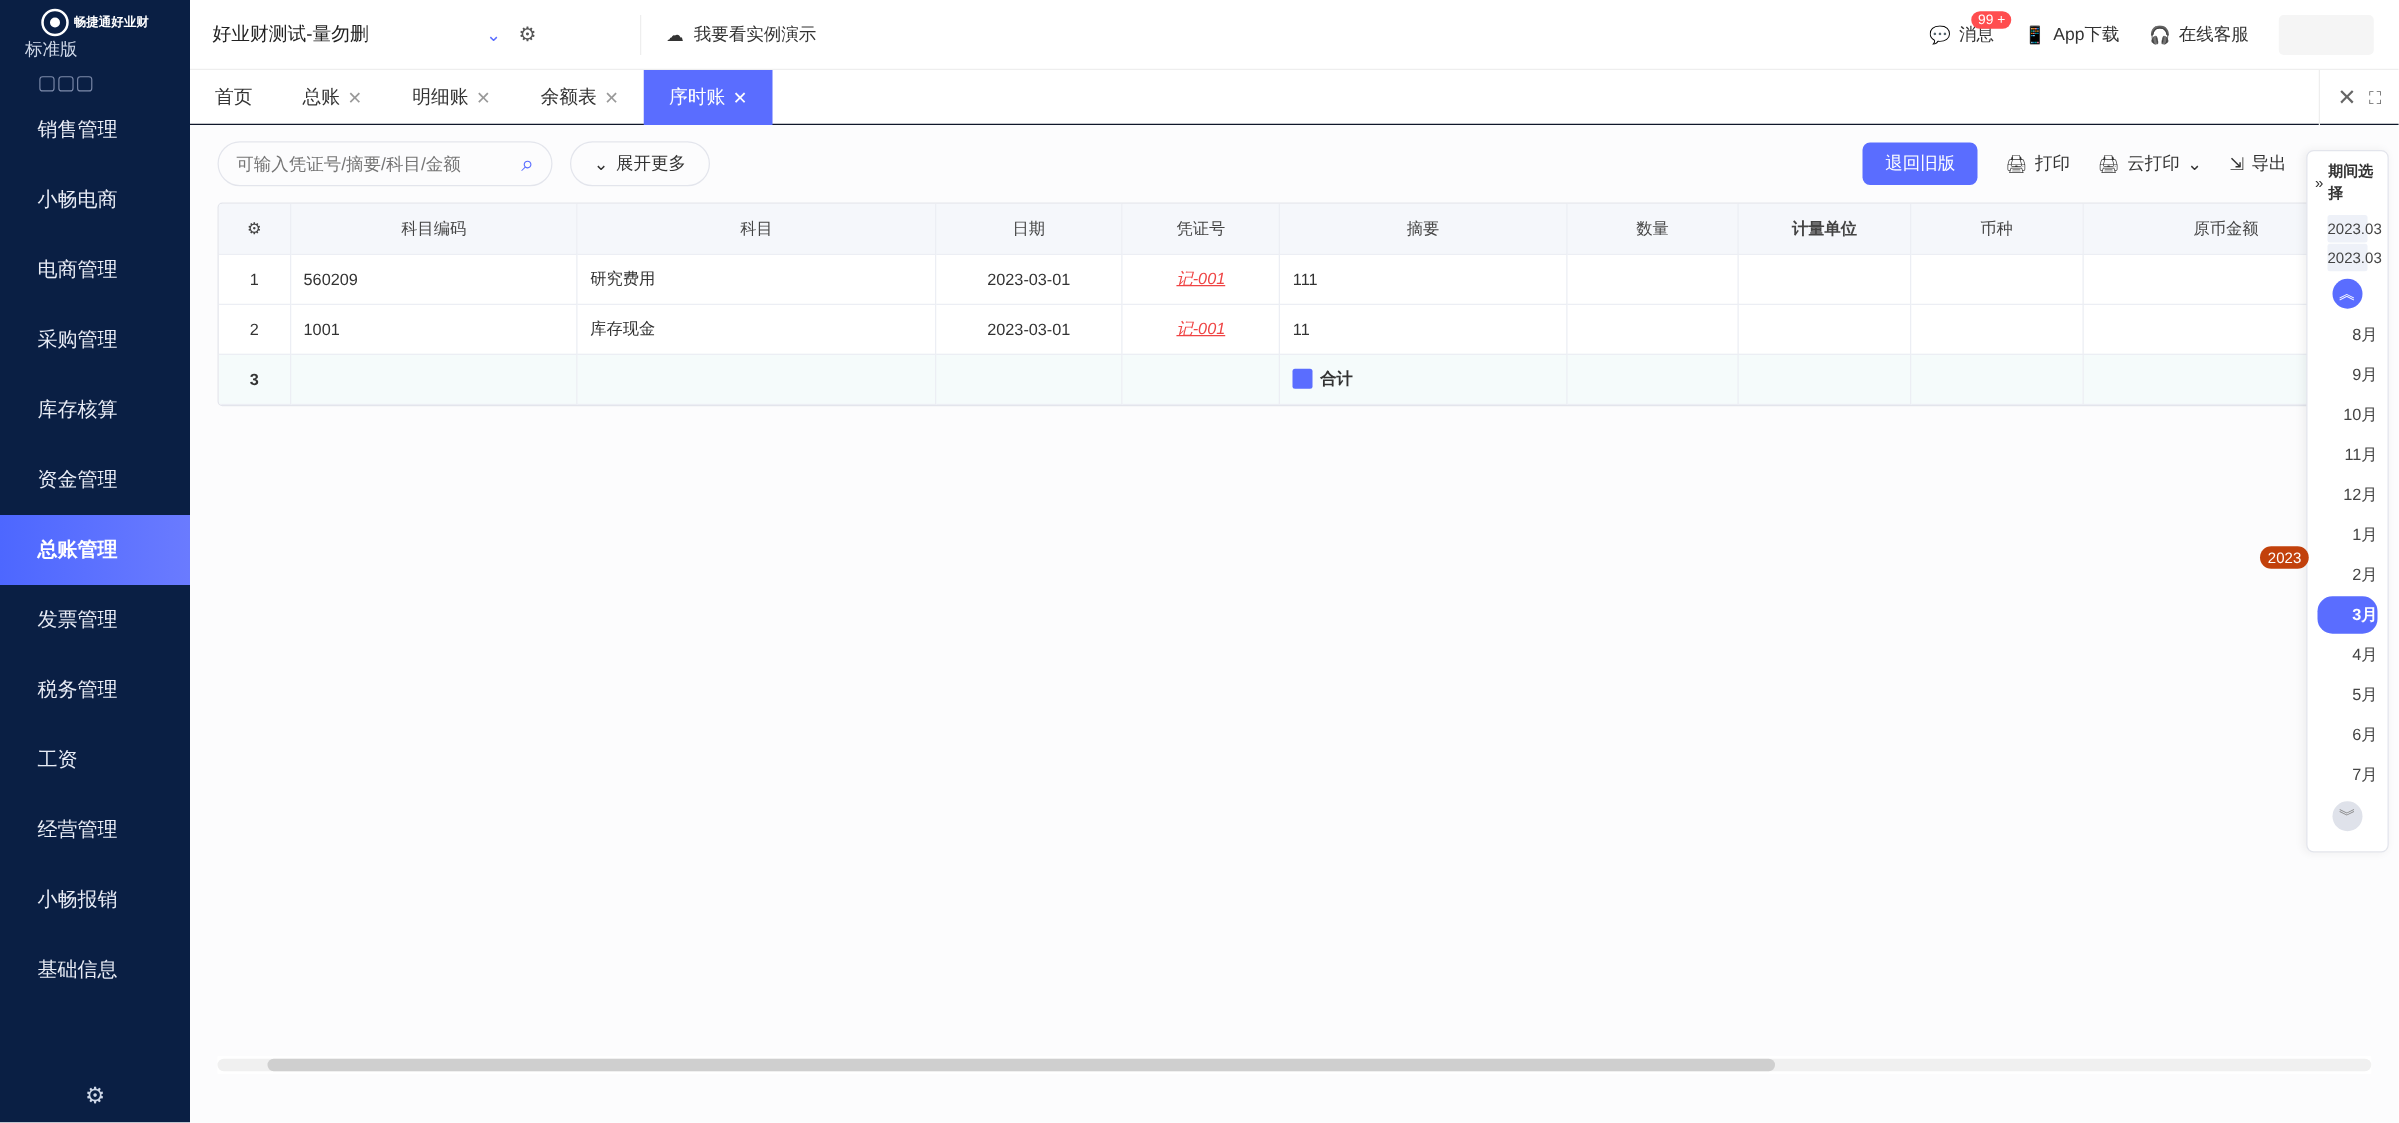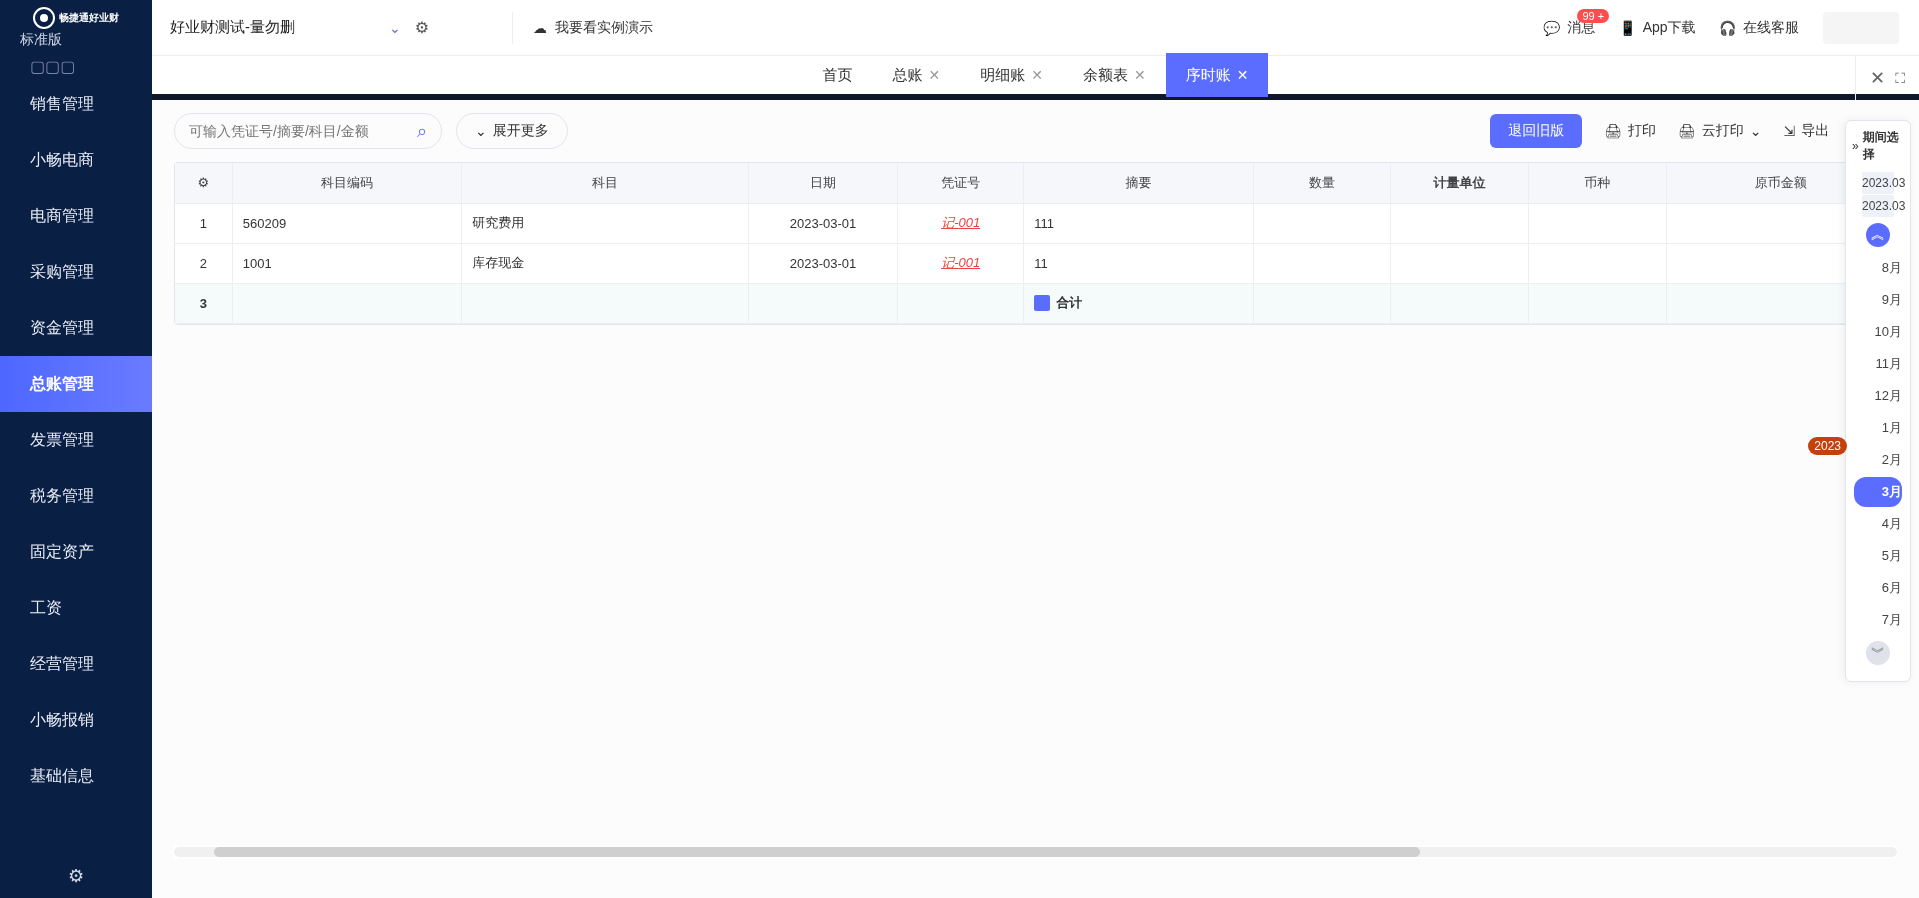--- a/index.html
+++ b/index.html
@@ -29,21 +29,21 @@
 .sidebar { position:absolute; left:0; top:56px; bottom:0; width:152px; background:#0a1f44; color:#e8ecf5; display:flex; flex-direction:column; }
 .sb-item { height:56px; display:flex; align-items:center; padding-left:30px; font-size:16px; cursor:pointer; }
 .sb-item.cut { height:20px; overflow:hidden; padding-top:0; color:#7a88a8;}
 .sb-item.active { background:linear-gradient(90deg,#4d67ff,#6a7bff); color:#fff; font-weight:bold; }
 .sb-footer { margin-top:auto; height:44px; display:flex; align-items:center; justify-content:center; color:#cfd8e8; font-size:18px; }
 
 
 .main { position:absolute; left:152px; top:56px; right:0; bottom:0; background:#fcfcfd; }
 
 
-.tabs { height:44px; display:flex; align-items:center; border-bottom:6px solid #0f172a; background:#fff; position:relative;justify-content:center; }
+.tabs { height:44px; display:flex; align-items:center; border-bottom:1px solid #0f172a; background:#fff; position:relative; }
 .tab { padding:0 20px; height:44px; line-height:44px; font-size:15px; color:#333; display:flex; align-items:center; gap:6px; cursor:pointer; }
 .tab .close { color:#999; font-size:14px; }
 .tab.active { background:#5a6dff; color:#fff; }
 .tab.active .close { color:#fff; }
 .tabs-end { position:absolute; right:0; top:0; height:44px; display:flex; align-items:center; gap:10px; padding:0 14px; border-left:1px solid #eee; }
 
 
 .toolbar { height:62px; display:flex; align-items:center; padding:0 22px; gap:14px; }
 .search-box { width:268px; height:36px; border:1px solid #e3e5ec; border-radius:20px; display:flex; align-items:center; padding:0 14px; color:#bbb; }
 .search-box input { border:none; outline:none; flex:1; font-size:14px; background:transparent; }
@@ -115,25 +115,25 @@
   </div>
 </div>
 
 <div class="sidebar">
   <div class="sb-item cut">▢▢▢</div>
   <div id="sb-list">
       <div class="sb-item">销售管理</div>
       <div class="sb-item">小畅电商</div>
       <div class="sb-item">电商管理</div>
       <div class="sb-item">采购管理</div>
+      <div class="sb-item">库存核算</div>
       <div class="sb-item">资金管理</div>
       <div class="sb-item active">总账管理</div>
       <div class="sb-item">发票管理</div>
       <div class="sb-item">税务管理</div>
-      <div class="sb-item">固定资产</div>
       <div class="sb-item">工资</div>
       <div class="sb-item">经营管理</div>
       <div class="sb-item">小畅报销</div>
       <div class="sb-item">基础信息</div>
     </div>
   <div class="sb-footer">
     <span>⚙</span>
   </div>
 </div>
 

